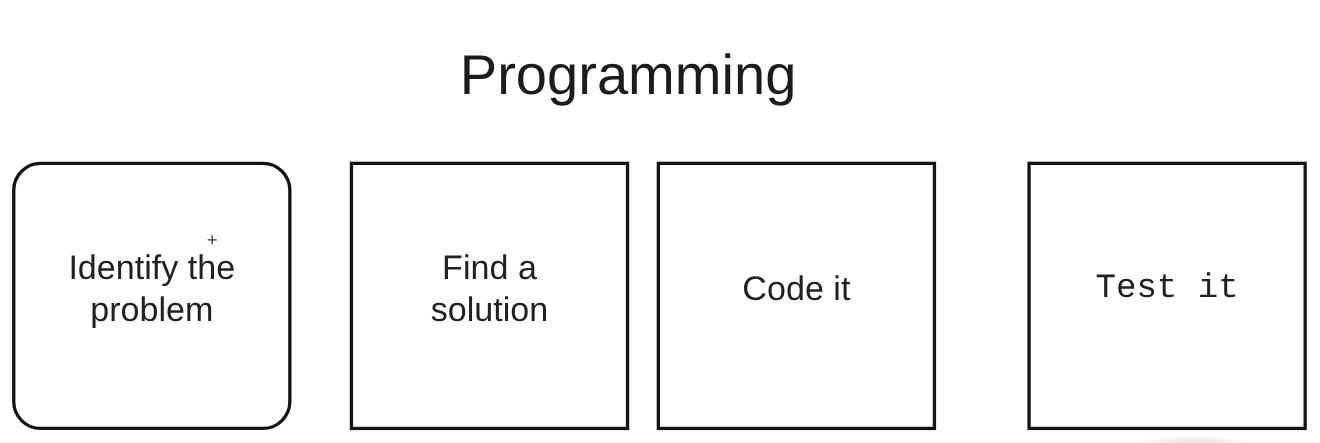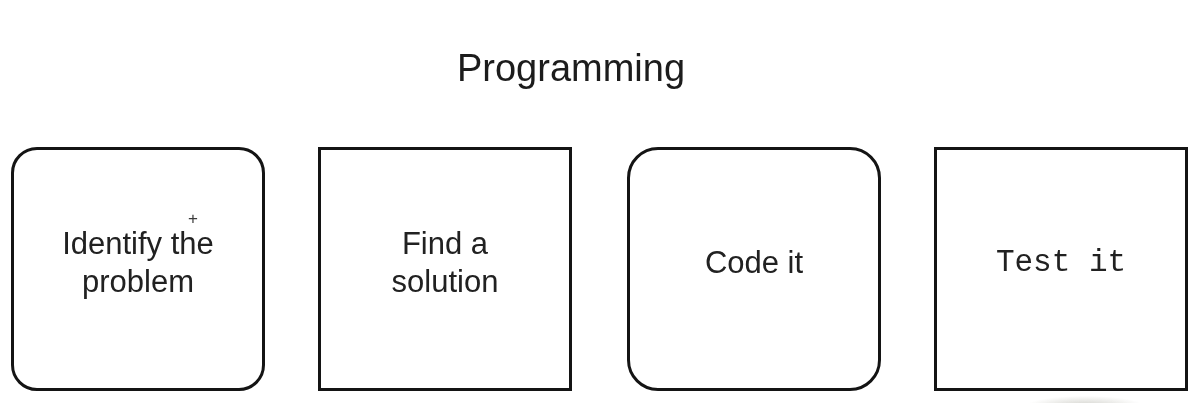--- a/index.html
+++ b/index.html
@@ -15,42 +15,42 @@
     overflow: hidden;
     font-family: "Liberation Sans", sans-serif;
     color: #212121;
   }
   .title {
     position: absolute;
     top: 40px;
     left: 571px;
     transform: translateX(-50%);
     margin: 0;
-    font-size: 38px;
+    font-size: 51px;
     font-weight: 400;
     line-height: 56px;
     color: #1c1c1c;
     white-space: nowrap;
   }
   .box {
     position: absolute;
     top: 147px;
     width: 248px;
     height: 238px;
     border: 3px solid #141414;
     background: #ffffff;
     box-sizing: content-box;
     display: flex;
     align-items: center;
     justify-content: center;
     padding-bottom: 0;
   }
   .box-1 { left: 11px; border-radius: 26px;  }
   .box-2 { left: 318px; }
-  .box-3 { left: 627px; border-radius: 31px; }
+  .box-3 { left: 597px; }
   .box-4 { left: 934px; font-family: Liberation Mono, monospace; }
   .box-label {
     display: block;
     margin-bottom: 12px;
     font-size: 31px;
     line-height: 38px;
     text-align: center;
     color: #212121;
     white-space: pre-line;
   }

